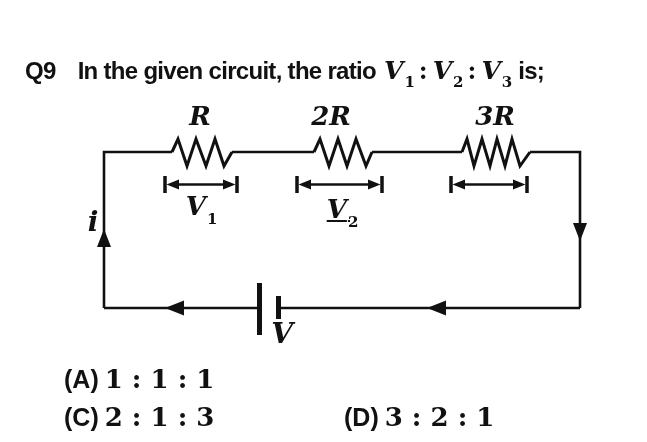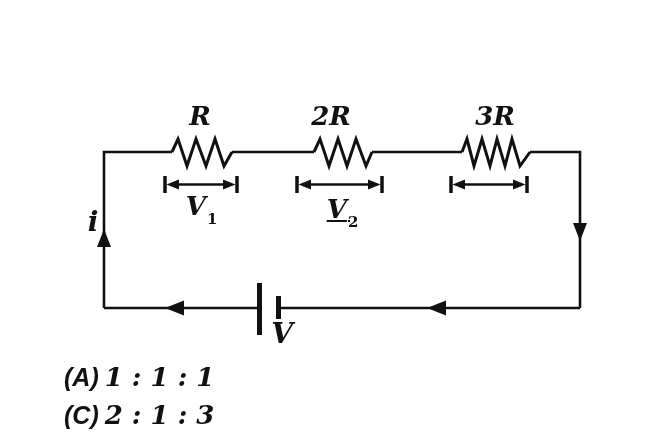--- a/index.html
+++ b/index.html
@@ -82,41 +82,44 @@
   .lbl-i   { left: 93px;  top: 208px; font-size: 28px; }
   .lbl-bat { left: 282px; top: 320px; font-size: 28px; }
 
   
   .options {
     position: absolute;
     left: 64px;
     top: 360px;
     width: 560px;
   }
-  .opt-row { display: flex; height: 38px; align-items: center; font-style: italic; }
+  .opt-row { display: flex; height: 38px; align-items: flex-start; }
   .opt-cell { width: 280px; white-space: nowrap; line-height: 38px; }
   .opt-label {
     font-family: "Liberation Sans", sans-serif;
     font-weight: 600;
     font-size: 25px;
     color: #111111;
   }
   .opt-value {
     font-family: "DejaVu Serif", serif;
     font-weight: bold;
     font-size: 26px;
     margin-left: 6px;
     color: #111111;
   }
 </style>
 </head>
 <body>
 
 <div class="page">
 
+  <div class="title">
+    <span class="qnum">Q9</span><span class="lead">In the given circuit, the ratio</span><span class="math-v"><span>V</span><sub>1</sub></span><span class="math-colon">:</span><span class="math-v"><span>V</span><sub>2</sub></span><span class="math-colon">:</span><span class="math-v"><span>V</span><sub>3</sub></span><span class="tail">is;</span>
+  </div>
 
   <svg class="circuit-svg" width="647" height="442" viewBox="0 0 647 442">
     <g stroke="#111111" fill="none" stroke-width="2.6">
 
       <polyline points="104,308 104,152 172,152"></polyline>
 
       <polyline points="172,152 178,139 187,166 196,139 206,166 215,139 224,166 232,152" stroke-width="3"></polyline>
 
       <line x1="232" y1="152" x2="314" y2="152"></line>
 
@@ -182,16 +185,19 @@
   <div class="options">
     <div class="opt-row">
       <div class="opt-cell">
         <span class="opt-label">(A)</span><span class="opt-value">1 : 1 : 1</span>
       </div>
     </div>
     <div class="opt-row">
       <div class="opt-cell">
         <span class="opt-label">(C)</span><span class="opt-value">2 : 1 : 3</span>
       </div>
+      <div class="opt-cell">
+        <span class="opt-label">(D)</span><span class="opt-value">3 : 2 : 1</span>
+      </div>
     </div>
   </div>
 
 </div>
 
 </body></html>

